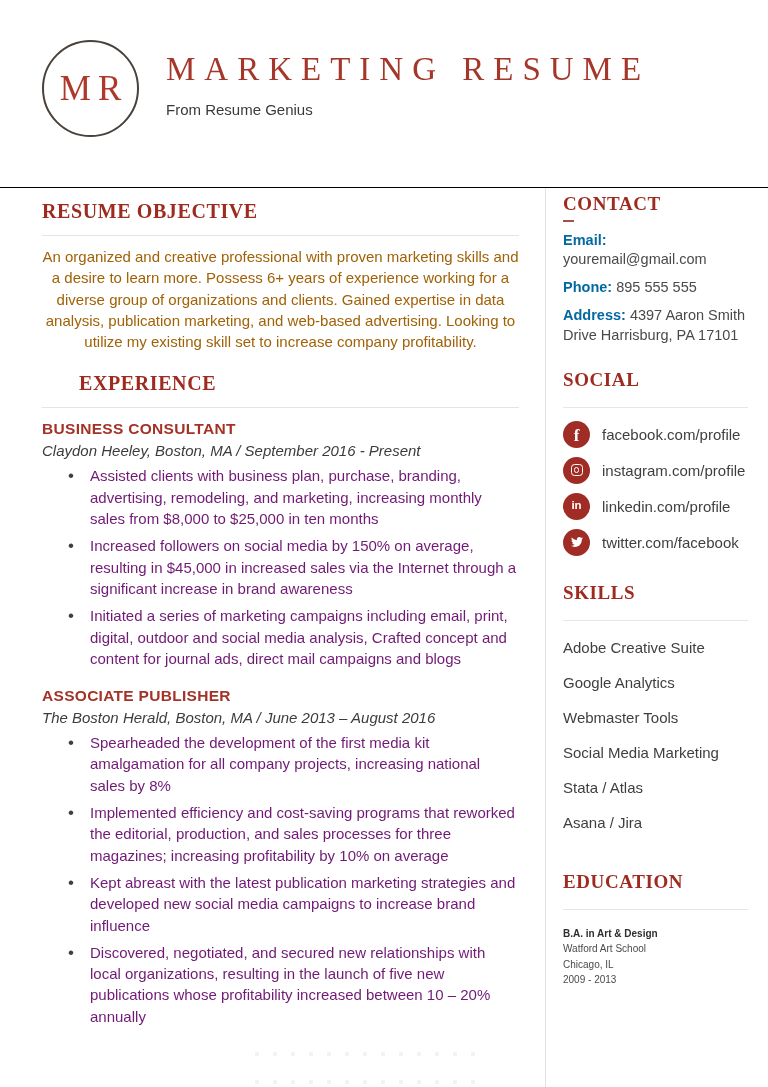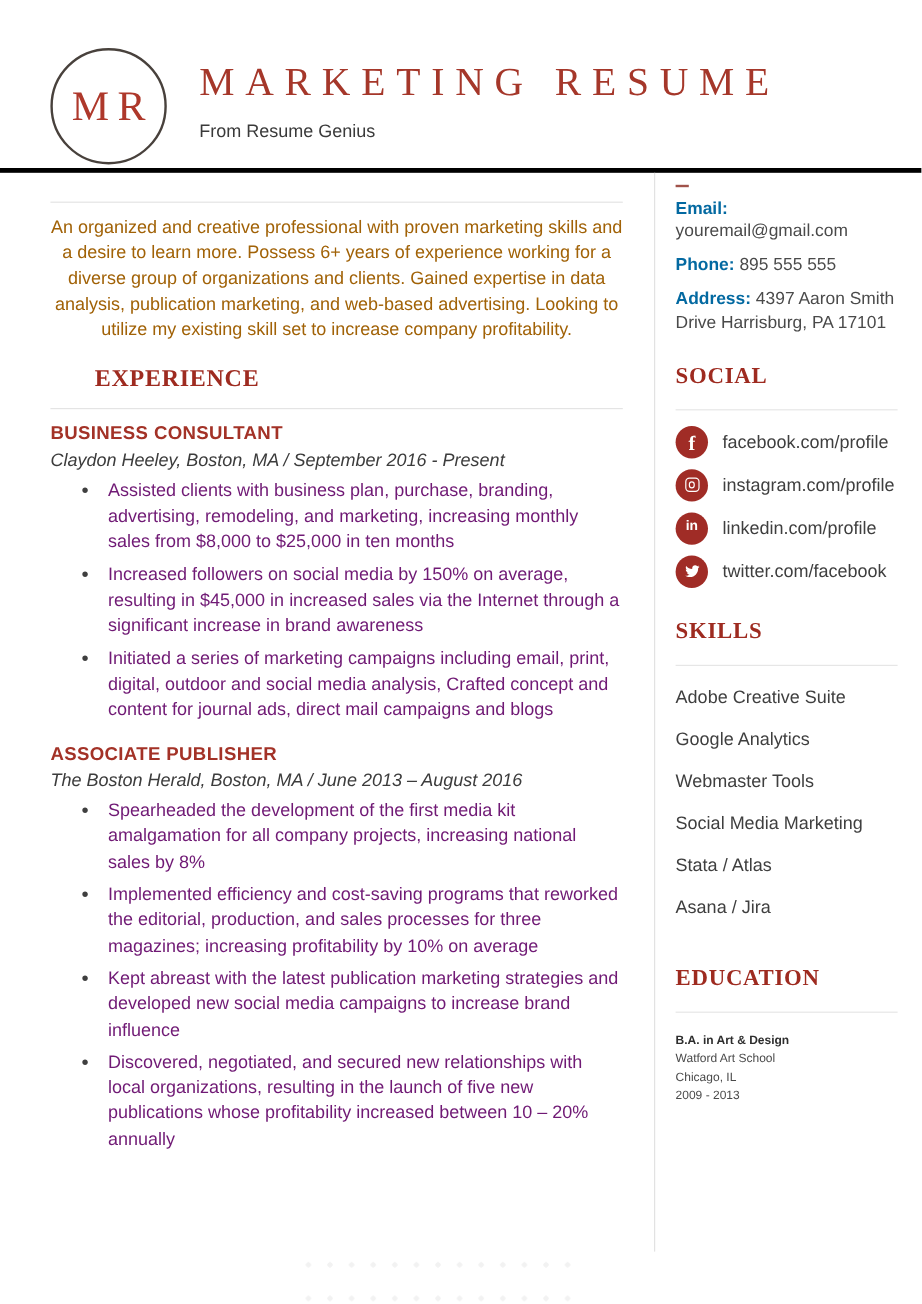--- a/index.html
+++ b/index.html
@@ -4,21 +4,21 @@
 <style>
   * { margin:0; padding:0; box-sizing:border-box; }
   html,body { background:#ffffff; }
   body {
     width:768px; height:1087px; overflow:hidden; position:relative;
     font-family:"Liberation Sans","DejaVu Sans",sans-serif;
     color:#3f3f3f;
   }
   
   .header {
-    height:144px; border-bottom:4px solid #000000;
+    height:188px; border-bottom:1px solid #000000;
     display:flex; align-items:flex-start; padding:40px 0 0 42px;
   }
   .logo-circle {
     width:97px; height:97px; border:2.5px solid #48413c; border-radius:50%;
     display:flex; align-items:center; justify-content:center; flex:0 0 auto;
   }
   .logo-circle .initials {
     font-family:"Liberation Serif","DejaVu Serif",serif;
     font-size:35px; color:#ae382b; letter-spacing:7px; padding-left:7px;
   }
@@ -112,20 +112,21 @@
   <div class="title-block">
     <div class="page-title">MARKETING RESUME</div>
     <div class="page-subtitle">From Resume Genius</div>
   </div>
 </div>
 
 <div class="content">
 
   <div class="main">
 
+    <div class="sec-h">RESUME OBJECTIVE</div>
     <div class="rule"></div>
     <p class="objective-text">An organized and creative professional with proven marketing skills and a desire to learn more. Possess 6+ years of experience working for a diverse group of organizations and clients. Gained expertise in data analysis, publication marketing, and web-based advertising. Looking to utilize my existing skill set to increase company profitability.</p>
 
     <div class="sec-h exp-h">EXPERIENCE</div>
     <div class="rule"></div>
 
     <div class="job">
       <div class="job-title">BUSINESS CONSULTANT</div>
       <div class="job-meta">Claydon Heeley, Boston, MA  /  September 2016 - Present</div>
       <ul class="bullets">
@@ -143,20 +144,21 @@
         <li>Implemented efficiency and cost-saving programs that reworked the editorial, production, and sales processes for three magazines; increasing profitability by 10% on average</li>
         <li>Kept abreast with the latest publication marketing strategies and developed new social media campaigns to increase brand influence</li>
         <li>Discovered, negotiated, and secured new relationships with local organizations, resulting in the launch of five new publications whose profitability increased between 10 – 20% annually</li>
       </ul>
     </div>
 
   </div>
 
   <div class="sidebar">
 
+    <div class="side-h">CONTACT</div>
     <div class="contact-dash"></div>
     <div class="contact-rows">
       <div class="contact-row">
         <b>Email:</b><br>
         <span>youremail@gmail.com</span>
       </div>
       <div class="contact-row">
         <b>Phone:</b>
         <span>895 555 555</span>
       </div>

